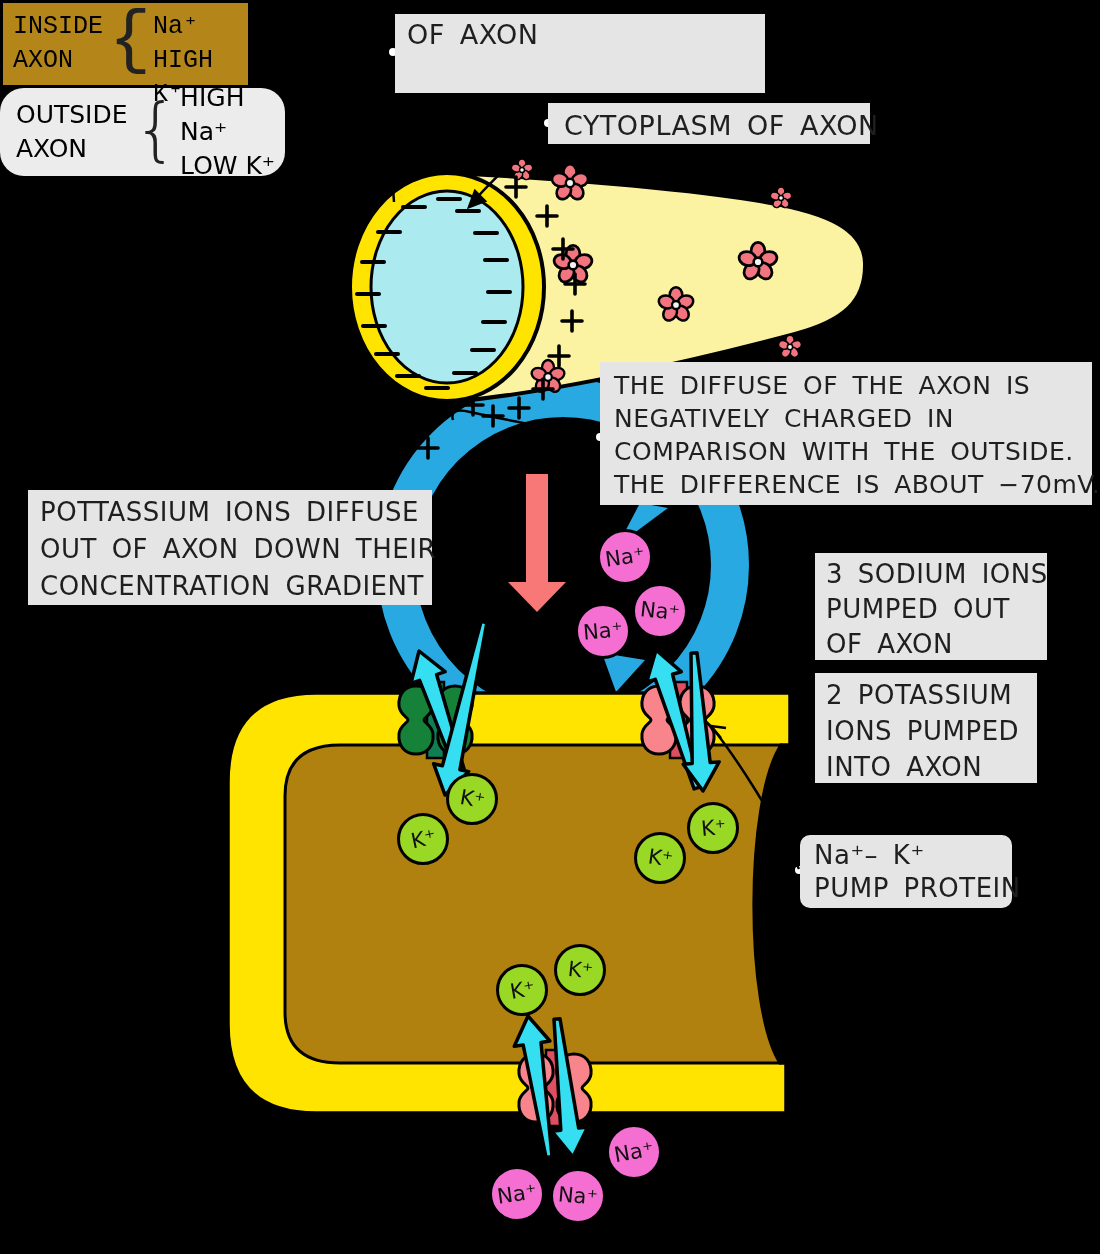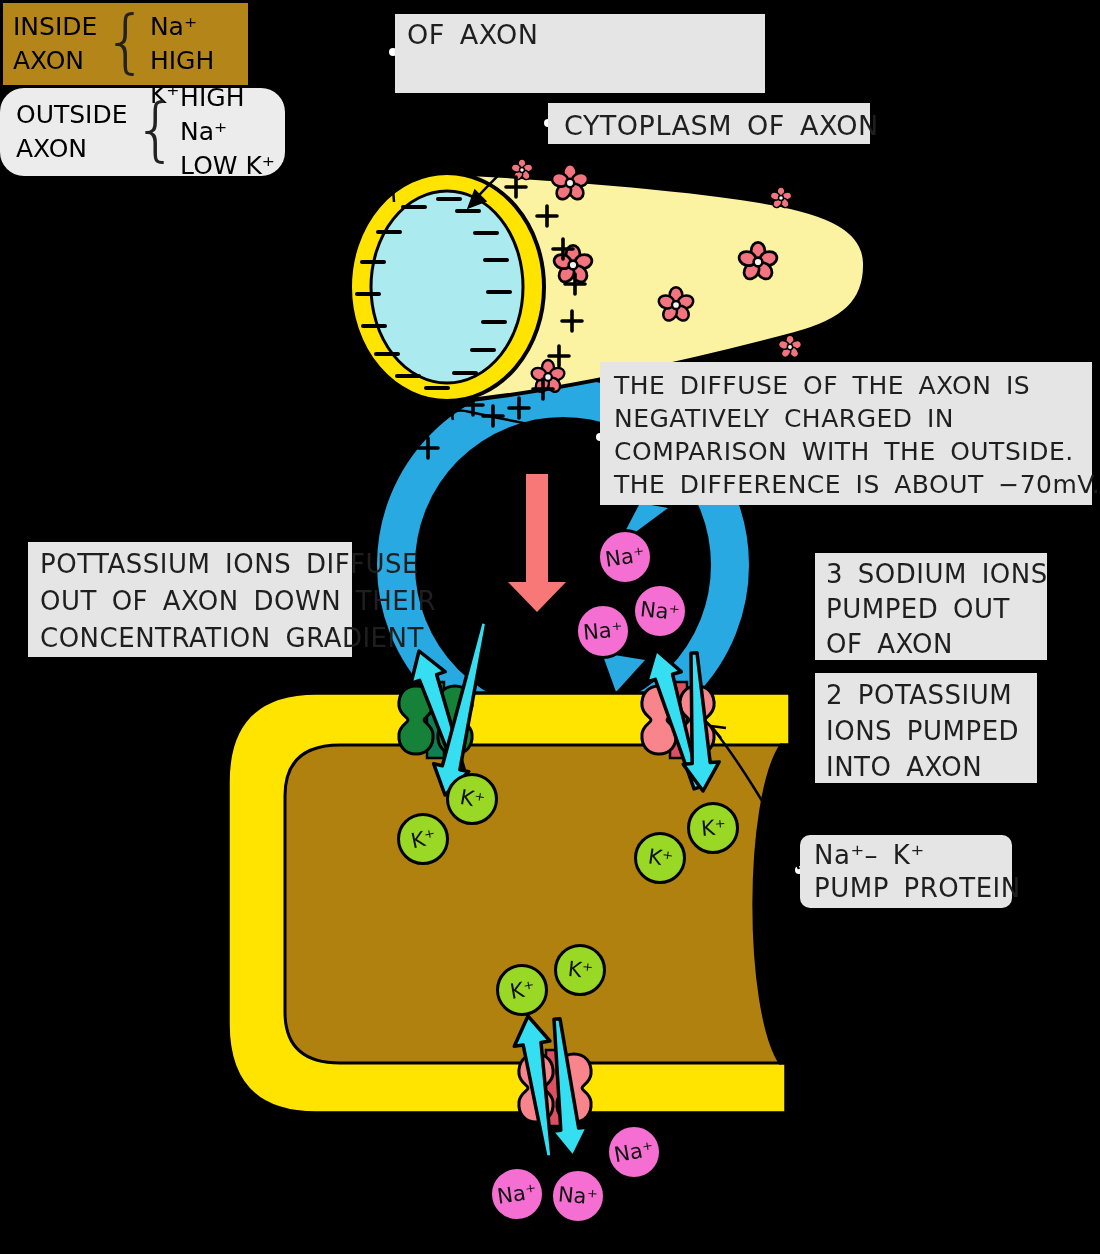--- a/index.html
+++ b/index.html
@@ -9,26 +9,26 @@
   #ion-layer{position:absolute;left:0;top:0;width:100%;height:100%;z-index:2;pointer-events:none;}
   .ion{position:absolute;border:3px solid #000;border-radius:50%;
        display:flex;align-items:center;justify-content:center;box-sizing:border-box;}
   .ion span{font-size:21px;color:#111;}
   .box{position:absolute;background:#E5E5E5;color:#1f1f1f;z-index:3;
        letter-spacing:.5px;word-spacing:6px;line-height:1.35;}
   .box .ln{white-space:nowrap;}
   .b-cellmem{left:395px;top:14px;width:358px;height:76px;font-size:27px;padding:3px 0 0 12px;line-height:36px;}
   .b-cyto{left:548px;top:103px;width:322px;height:41px;font-size:27px;padding:5px 0 0 16px;box-sizing:border-box;}
   .b-inside-note{left:600px;top:362px;width:492px;height:143px;font-size:25px;line-height:33px;padding:7px 0 0 14px;box-sizing:border-box;}
-  .b-potdiff{left:28px;top:542px;width:324px;height:115px;font-size:26px;line-height:37px;padding:4px 0 0 12px;box-sizing:border-box;}
+  .b-potdiff{left:28px;top:490px;width:404px;height:115px;font-size:26px;line-height:37px;padding:4px 0 0 12px;box-sizing:border-box;}
   .b-sodium{left:815px;top:553px;width:232px;height:107px;font-size:26px;line-height:35px;padding:4px 0 0 11px;box-sizing:border-box;}
   .b-potpump{left:815px;top:673px;width:222px;height:110px;font-size:26px;line-height:36px;padding:4px 0 0 11px;box-sizing:border-box;}
   .b-pumpprot{left:800px;top:835px;width:212px;height:73px;font-size:26px;line-height:33px;padding:4px 8px 0 14px;border-radius:10px;box-sizing:border-box;}
   .b-insideaxon{left:159px;top:943px;width:251px;height:88px;background:#B4861A;border:3px solid #000;
-                display:flex;align-items:center;font-size:25px;box-sizing:border-box;z-index:3;}
+                display:flex;align-items:center;font-size:25px;box-sizing:border-box;z-index:3;font-family:Liberation Mono, monospace;}
   .b-outsideaxon{left:128px;top:1132px;width:285px;height:88px;background:#ECECEC;
                 display:flex;align-items:center;font-size:25px;box-sizing:border-box;z-index:3;border-radius:24px;}
   .cols{display:flex;align-items:center;width:100%;}
   .col-l{padding-left:10px;line-height:34px;}
   .brace{font-size:70px;font-weight:300;line-height:80px;padding:0 2px 6px 6px;color:#222;}
   .col-r{line-height:34px;}
 </style>
 </head>
 <body>
 

